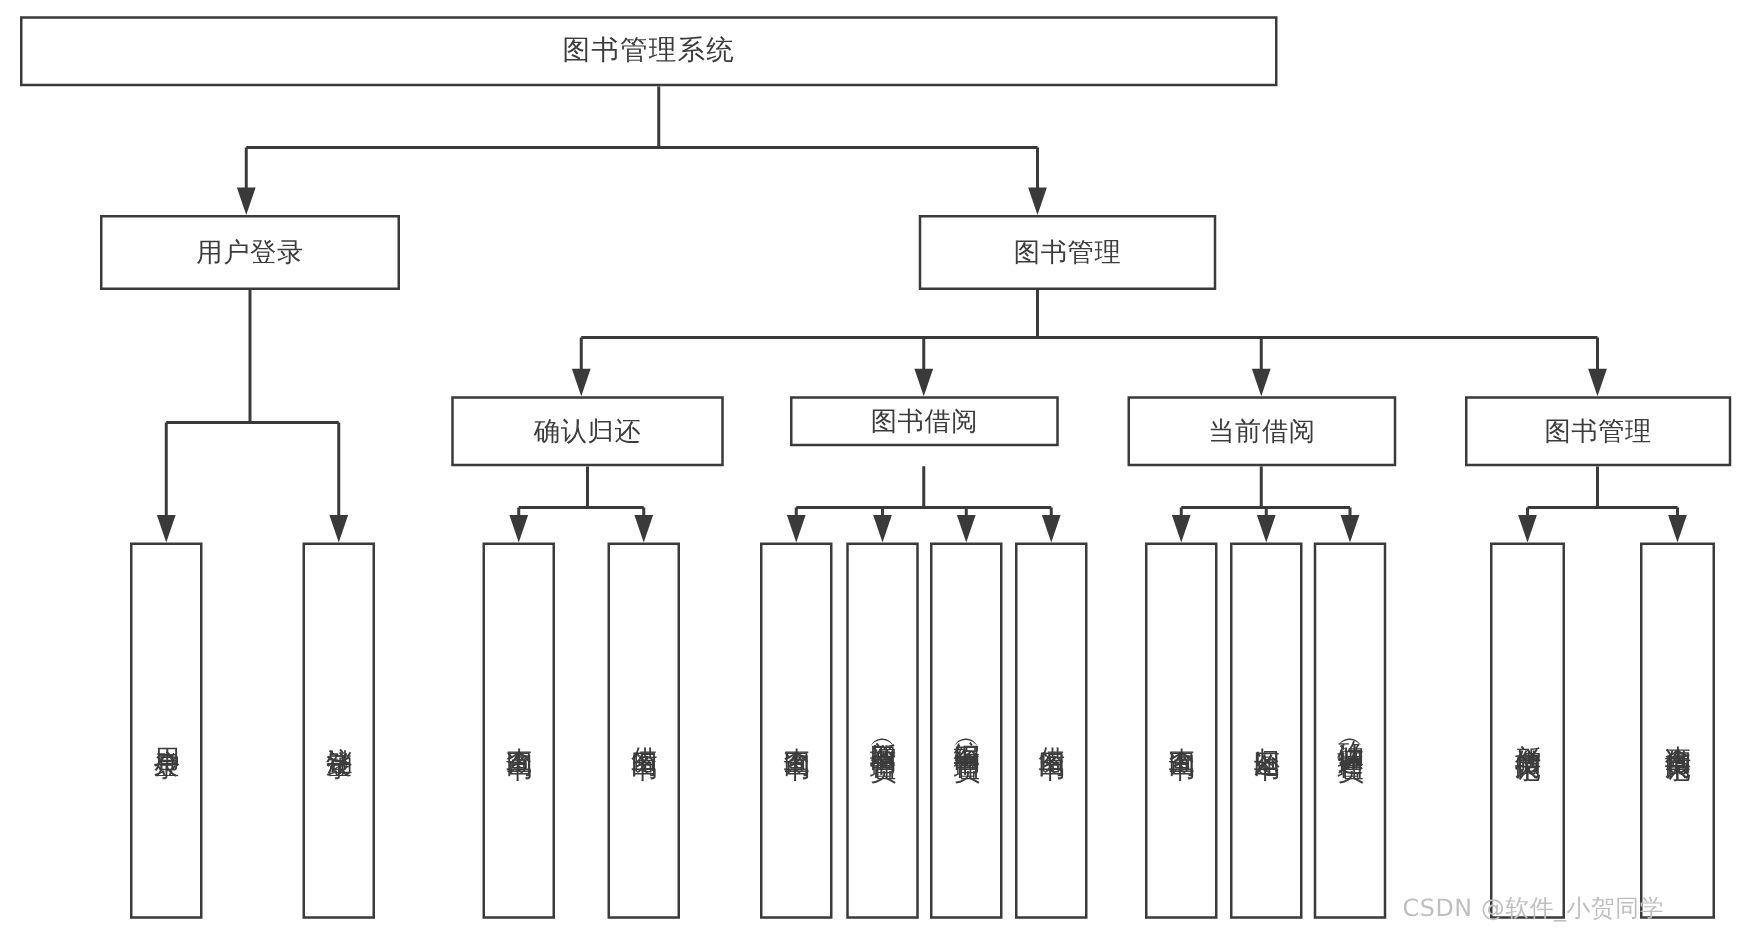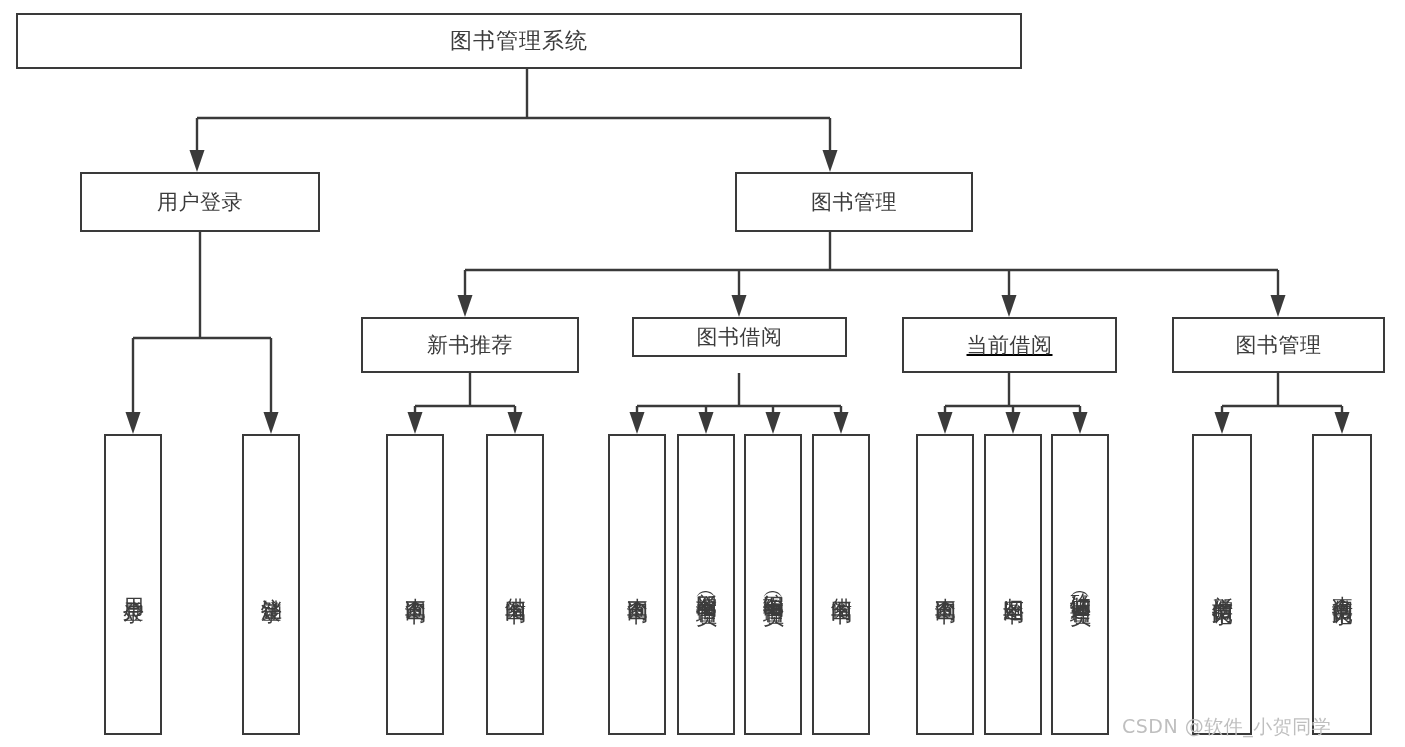--- a/index.html
+++ b/index.html
@@ -138,28 +138,28 @@
 
   <div class="node-box horizontal" style="left: 80px; top: 172px; width: 240px; height: 60px; border-color: rgb(58, 58, 58); background: rgb(255, 255, 255);">
     <span class="node-label" style="color: rgb(60, 60, 60);">用户登录</span>
   </div>
 
   <div class="node-box horizontal" style="left: 711px; top: 172px; width: 238px; height: 60px; border-color: rgb(58, 58, 58); background: rgb(255, 255, 255); margin-left: 24px;">
     <span class="node-label" style="color: rgb(60, 60, 60);">图书管理</span>
   </div>
 
   <div class="node-box horizontal" style="left: 361px; top: 317px; width: 218px; height: 56px; border-color: rgb(58, 58, 58); background: rgb(255, 255, 255);">
-    <span class="node-label" style="color: rgb(60, 60, 60);">新书推荐</span>
+    <span class="node-label" style="color: rgb(60, 60, 60);">确认归还</span>
   </div>
 
   <div class="node-box horizontal" style="left: 632px; top: 317px; width: 215px; height: 40px; border-color: rgb(58, 58, 58); background: rgb(255, 255, 255);">
     <span class="node-label" style="color: rgb(60, 60, 60);">图书借阅</span>
   </div>
 
-  <div class="node-box horizontal" style="left: 902px; top: 317px; width: 215px; height: 56px; border-color: rgb(58, 58, 58); background: rgb(255, 255, 255); text-decoration: underline;">
+  <div class="node-box horizontal" style="left: 902px; top: 317px; width: 215px; height: 56px; border-color: rgb(58, 58, 58); background: rgb(255, 255, 255);">
     <span class="node-label" style="color: rgb(60, 60, 60);">当前借阅</span>
   </div>
 
   <div class="node-box horizontal" style="left: 1172px; top: 317px; width: 213px; height: 56px; border-color: rgb(58, 58, 58); background: rgb(255, 255, 255);">
     <span class="node-label" style="color: rgb(60, 60, 60);">图书管理</span>
   </div>
 
   <div class="node-box vertical" style="left: 104px; top: 434px; width: 58px; height: 301px; border-color: rgb(58, 58, 58); background: rgb(255, 255, 255);">
     <span class="node-label" style="color: rgb(60, 60, 60);">用户登录</span>
   </div>

